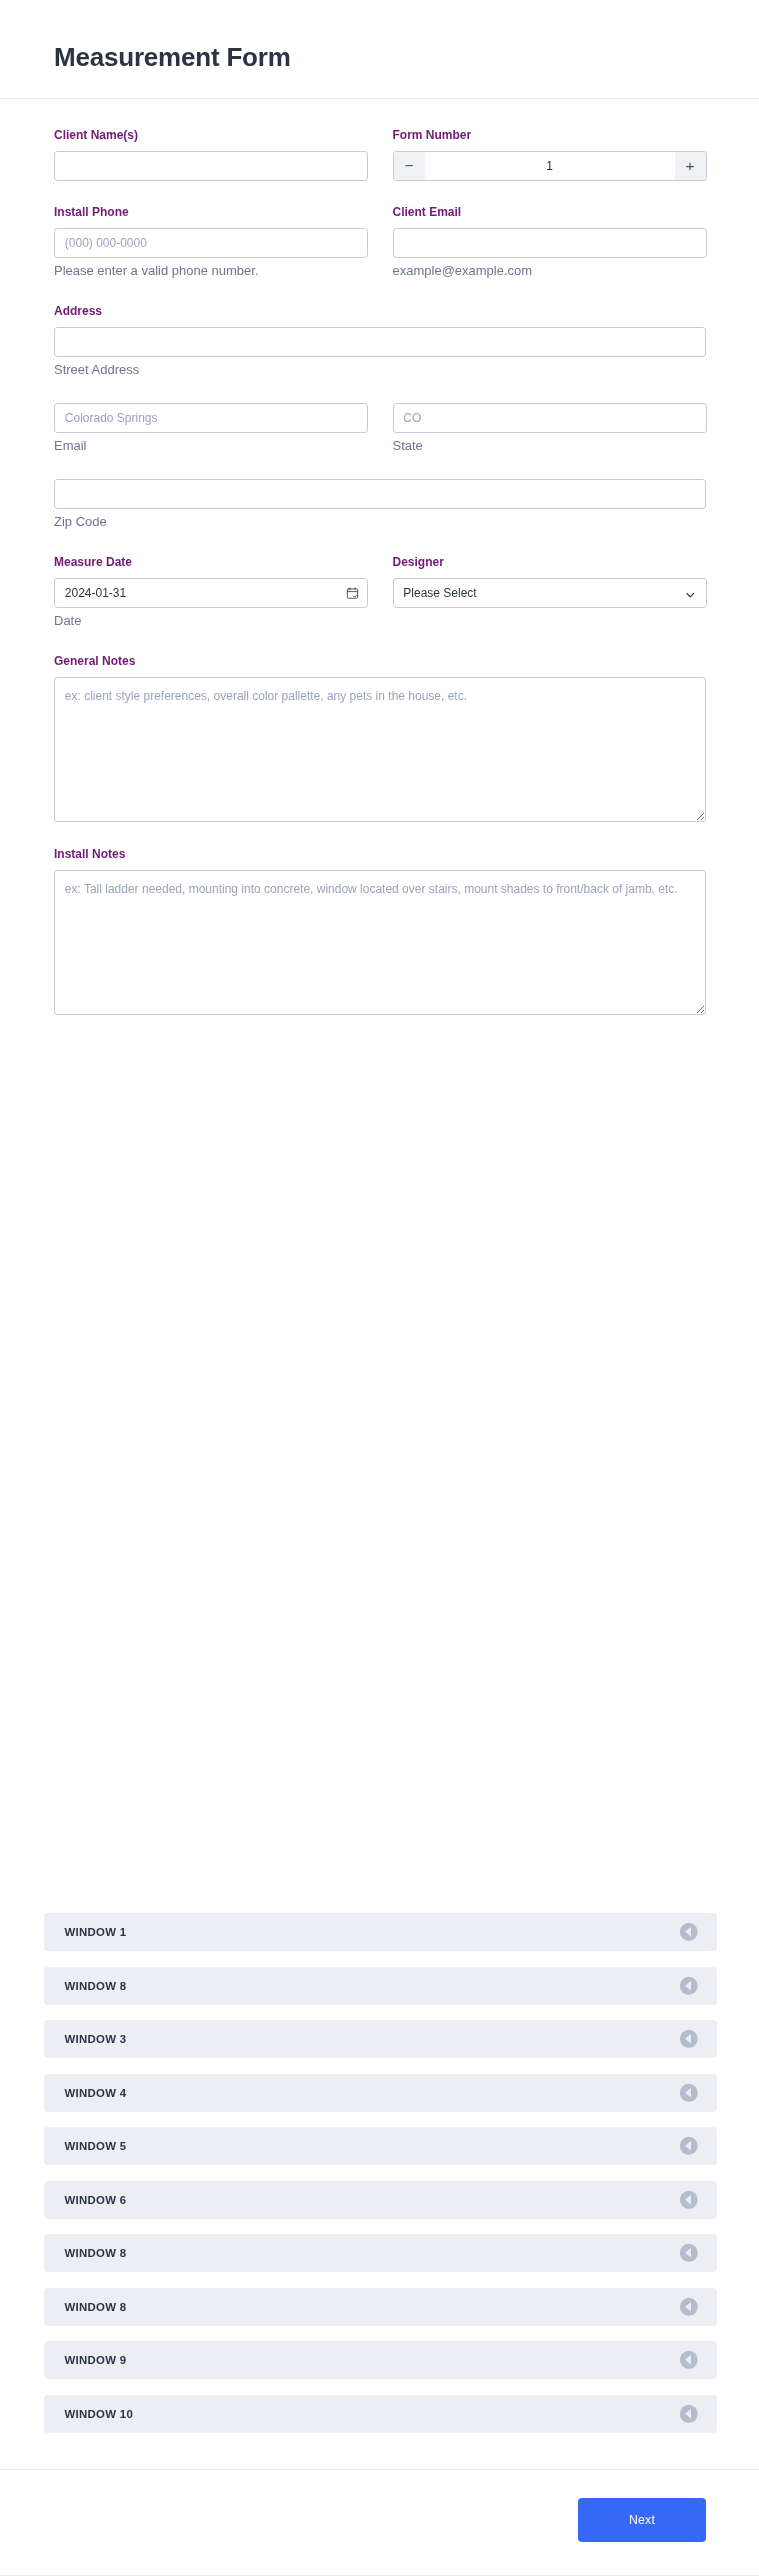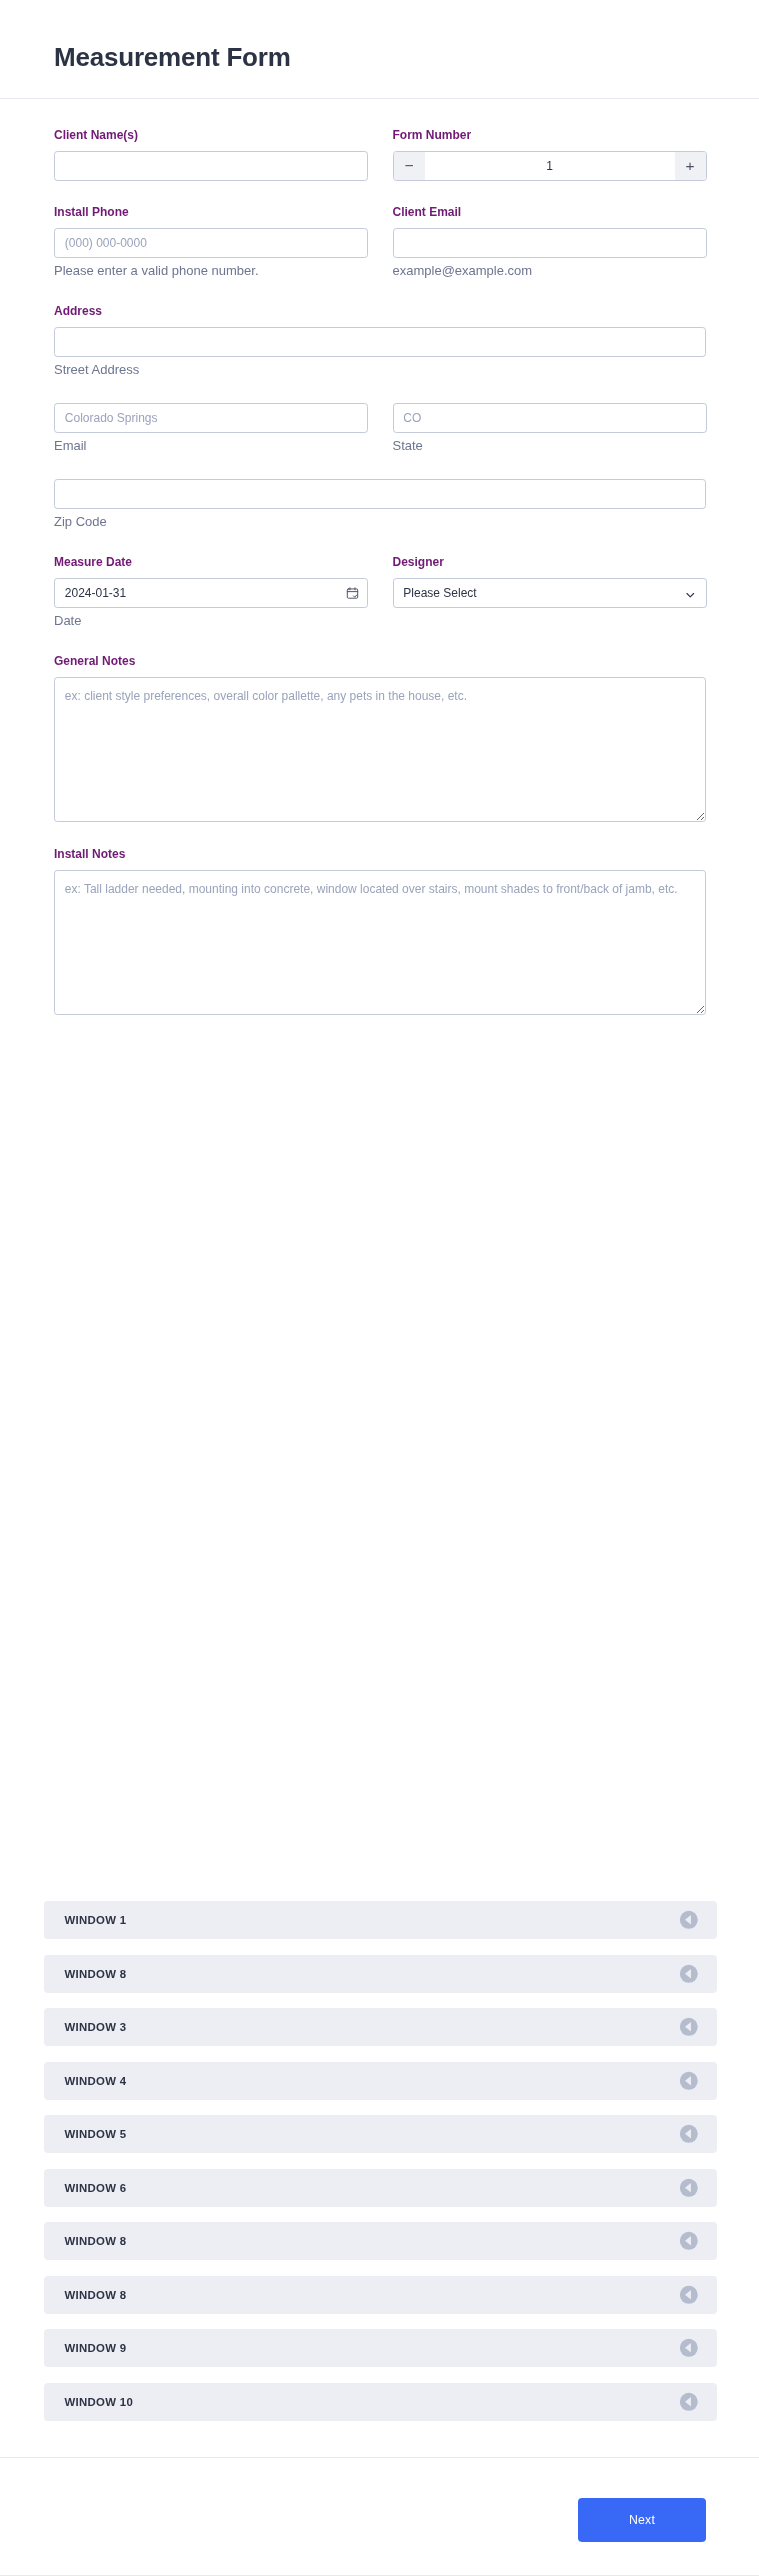--- a/index.html
+++ b/index.html
@@ -221,21 +221,20 @@
     color: #ffffff;
     border: none;
     border-radius: 4.1px;
     font-family: "Liberation Sans", sans-serif;
     font-size: 12.3px;
     font-weight: 400;
     width: 128px;
     height: 44px;
     cursor: pointer;
     letter-spacing: 0.2px;
-    margin-top: 12px;
   }
   .bottom-rule {
     border-top: 0.8px solid #e8e9ef;
     height: 0;
   }
 </style>
 </head>
 <body>
 
 <div class="page">

